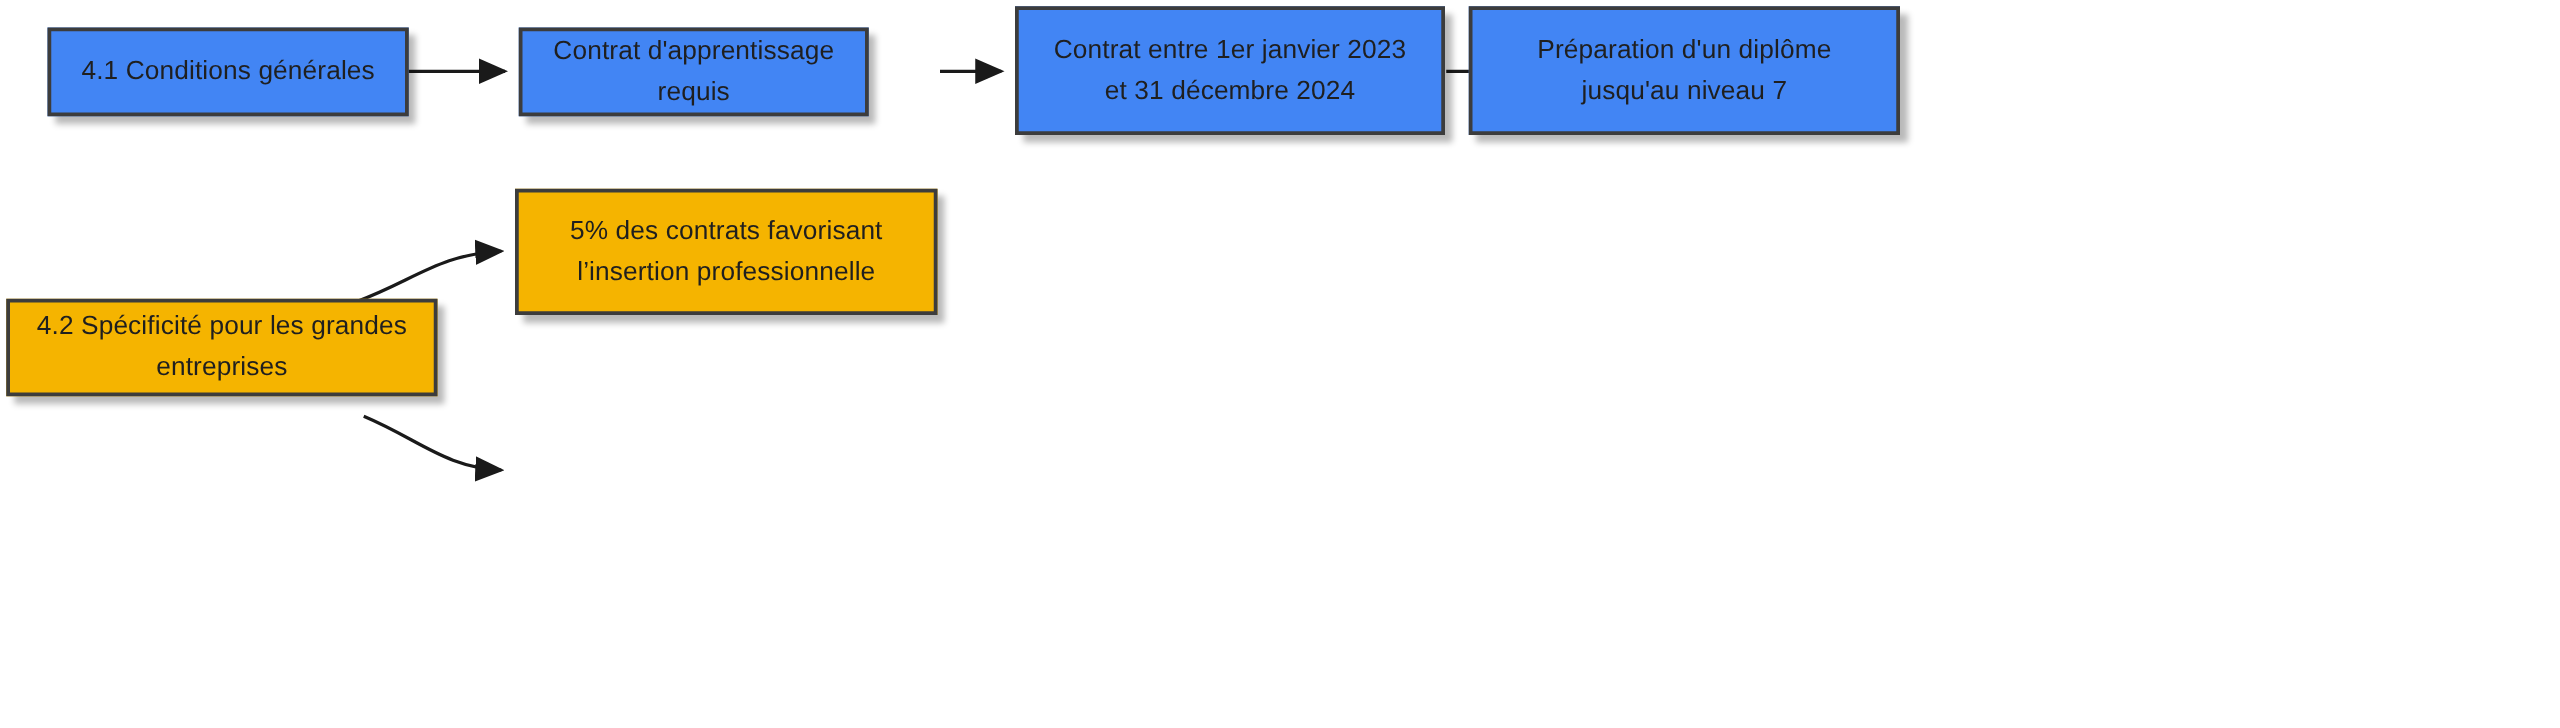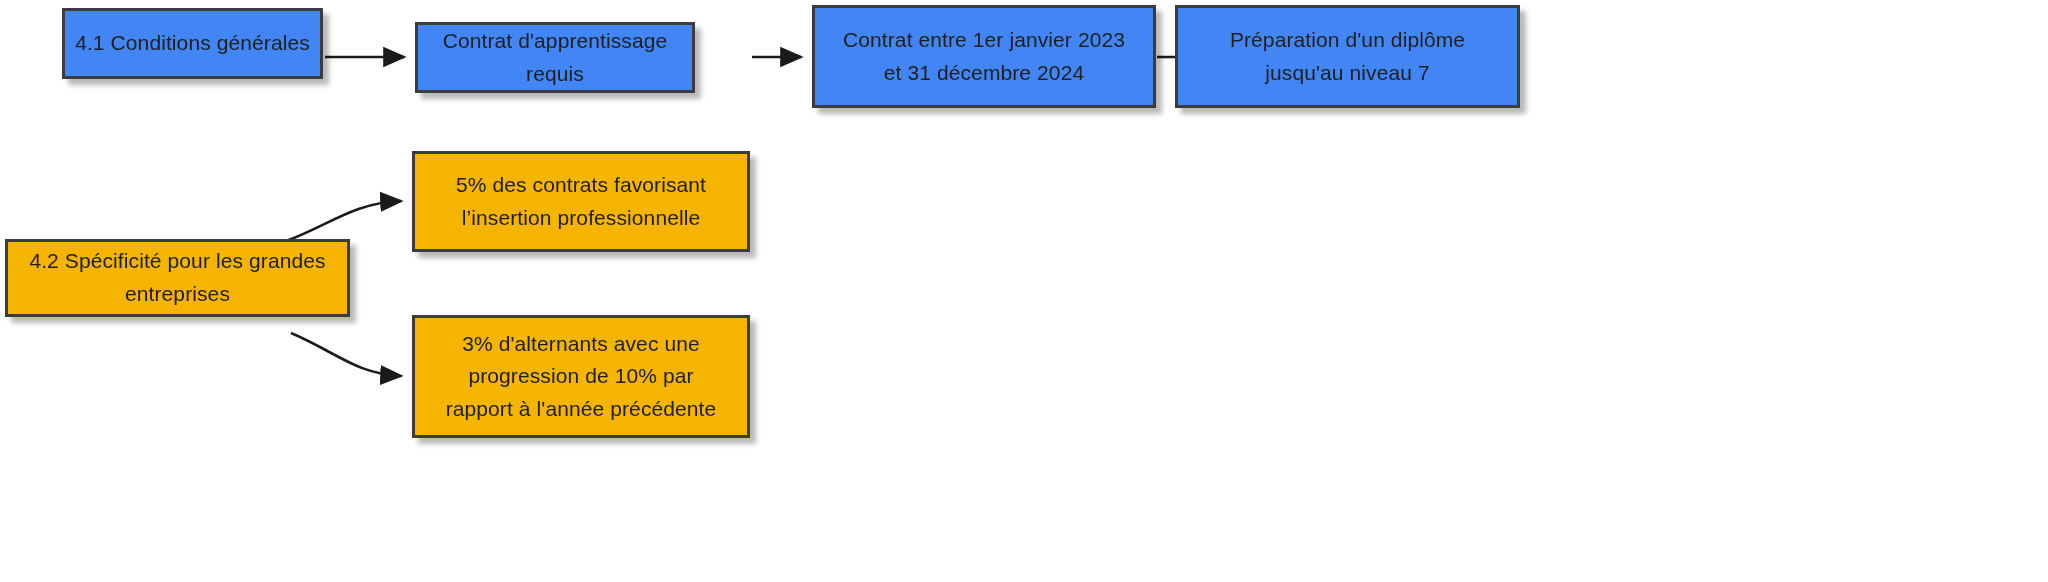--- a/index.html
+++ b/index.html
@@ -70,21 +70,21 @@
 
     <line x1="752" y1="57" x2="801" y2="57" stroke="#1a1a1a" stroke-width="2.6" marker-end="url(#arrowhead)"></line>
 
     <line x1="1157" y1="57" x2="1205" y2="57" stroke="#1a1a1a" stroke-width="2.6" marker-end="url(#arrowhead)"></line>
 
     <path d="M286,241 C 330,225 352,203 401,201" fill="none" stroke="#1a1a1a" stroke-width="2.6" marker-end="url(#arrowhead)"></path>
 
     <path d="M291,333 C 336,352 356,374 401,376" fill="none" stroke="#1a1a1a" stroke-width="2.6" marker-end="url(#arrowhead)"></path>
   </svg>
 
-  <div class="node blue" style="left:38px; top:8px; width:261px; height:71px;margin-left:24px;">
+  <div class="node blue" style="left:38px; top:22px; width:289px; height:71px;">
     <span class="label">4.1 Conditions générales</span>
   </div>
 
   <div class="node blue" style="left:415px; top:22px; width:280px; height:71px;">
     <span class="label">Contrat d'apprentissage requis</span>
   </div>
 
   <div class="node blue" style="left:812px; top:5px; width:344px; height:103px;justify-content:flex-end;">
     <span class="label">Contrat entre 1er janvier 2023
 et 31 décembre 2024</span>
@@ -98,19 +98,14 @@
   <div class="node orange" style="left:5px; top:239px; width:345px; height:78px;">
     <span class="label">4.2 Spécificité pour les grandes
 entreprises</span>
   </div>
 
   <div class="node orange" style="left:412px; top:151px; width:338px; height:101px;">
     <span class="label">5% des contrats favorisant
 l’insertion professionnelle</span>
   </div>
 
-  <div class="node orange" style="left:412px; top:315px; width:338px; height:123px;">
-    <span class="label">3% d'alternants avec une
-progression de 10% par
-rapport à l'année précédente</span>
-  </div>
 
 </div>
 
 </body></html>

